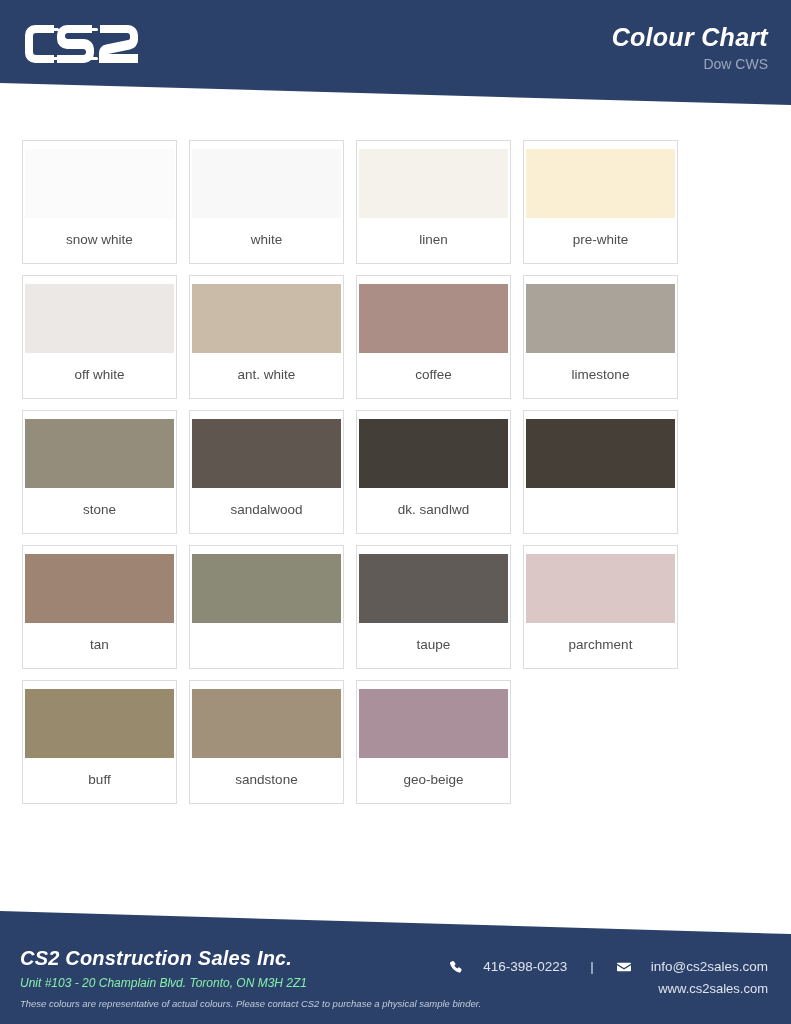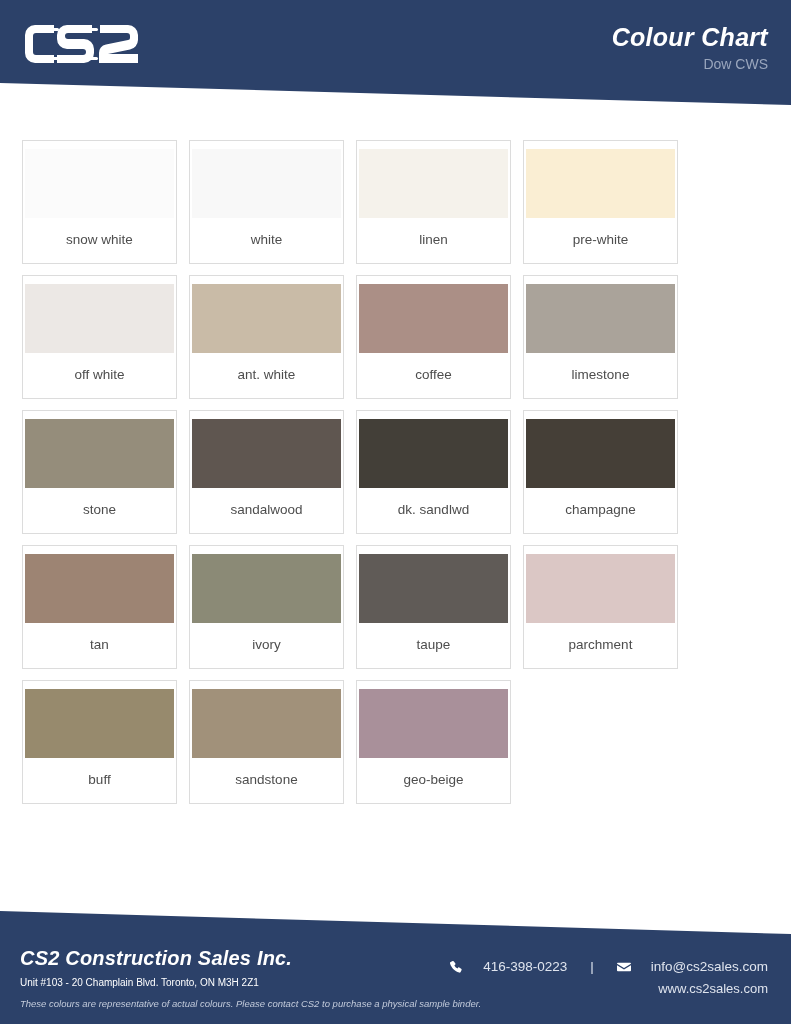--- a/index.html
+++ b/index.html
@@ -73,22 +73,22 @@
   }
   #footer-left {
     position:absolute; left:20px; top:42px;
   }
   #company-name {
     font-size:20px; font-weight:bold; font-style:italic;
     color:#ffffff; line-height:25px; letter-spacing:0.2px;
     white-space:nowrap;
   }
   #company-address {
-    font-size:10px; color:#ffffff; line-height:20px;
-    margin-top:2px; white-space:nowrap;
+    font-size:12px; color:#86efac; line-height:20px;
+    margin-top:2px; white-space:nowrap;font-style:italic;
   }
   #disclaimer {
     font-size:9.5px; font-style:italic; color:#c3cbdb;
     line-height:14px; margin-top:4px; white-space:nowrap;
   }
   #footer-right {
     position:absolute; right:23px; top:52px;
     text-align:right;
   }
   .contact-line {
@@ -171,29 +171,27 @@
       <div class="swatch-card">
         <div class="swatch-color" style="background: rgb(95, 86, 80);"></div>
         <div class="swatch-label">sandalwood</div>
       </div>
       <div class="swatch-card">
         <div class="swatch-color" style="background: rgb(67, 63, 56);"></div>
         <div class="swatch-label">dk. sandlwd</div>
       </div>
       <div class="swatch-card">
         <div class="swatch-color" style="background: rgb(69, 63, 55);"></div>
-        <div class="swatch-label">champagne</div>
       </div>
       <div class="swatch-card">
         <div class="swatch-color" style="background: rgb(157, 132, 115);"></div>
         <div class="swatch-label">tan</div>
       </div>
       <div class="swatch-card">
         <div class="swatch-color" style="background: rgb(139, 138, 118);"></div>
-        <div class="swatch-label">ivory</div>
       </div>
       <div class="swatch-card">
         <div class="swatch-color" style="background: rgb(96, 91, 87);"></div>
         <div class="swatch-label">taupe</div>
       </div>
       <div class="swatch-card">
         <div class="swatch-color" style="background: rgb(219, 199, 197);"></div>
         <div class="swatch-label">parchment</div>
       </div>
       <div class="swatch-card">

